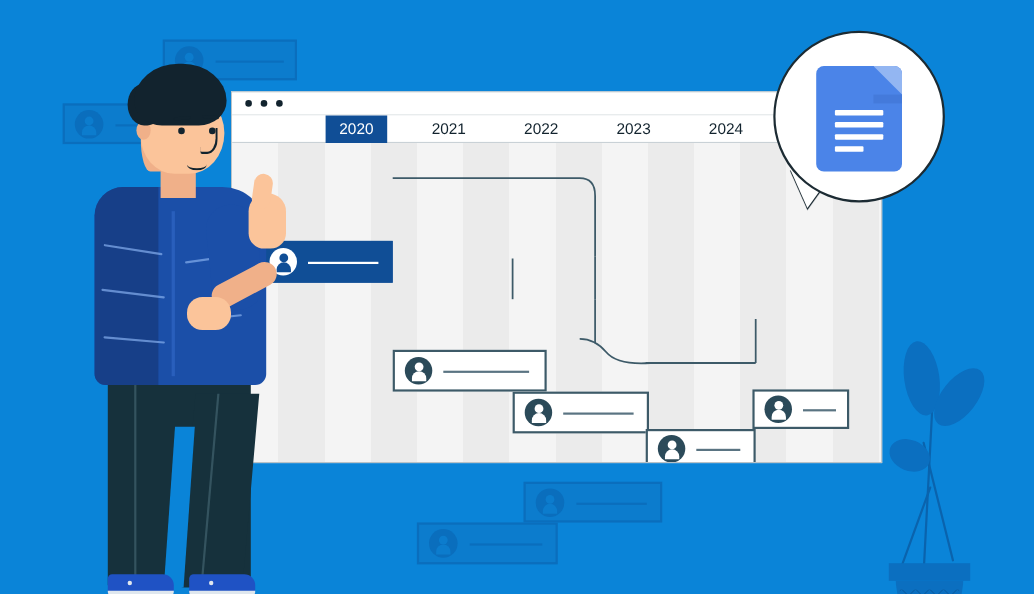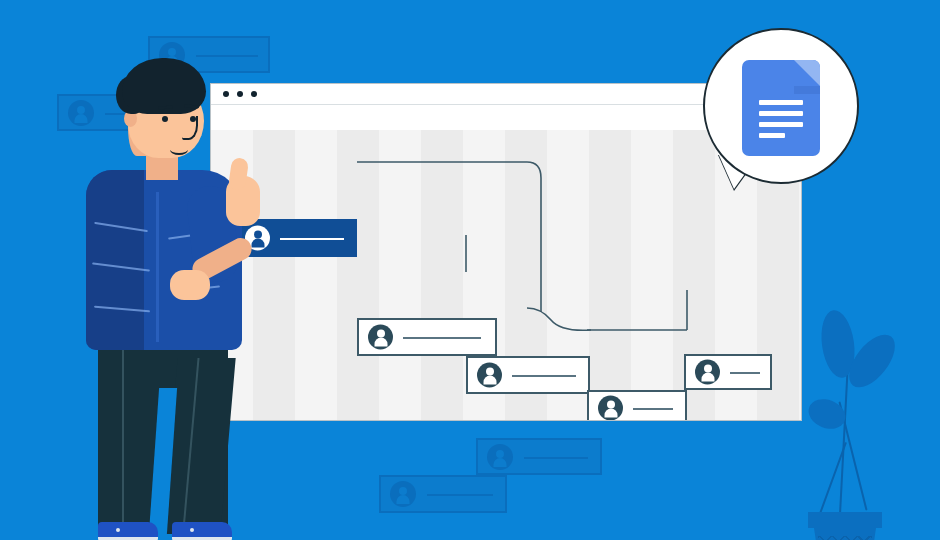--- a/index.html
+++ b/index.html
@@ -168,20 +168,27 @@
   <div class="window">
 
     <div class="titlebar">
       <div class="dots">
         <span class="dot"></span>
         <span class="dot"></span>
         <span class="dot"></span>
       </div>
     </div>
 
+    <div class="tabbar">
+      <div class="tab active" style="left:85px;">2020</div>
+      <div class="tab" style="left:169px;">2021</div>
+      <div class="tab" style="left:253px;">2022</div>
+      <div class="tab" style="left:337px;">2023</div>
+      <div class="tab" style="left:421px;">2024</div>
+    </div>
 
     <div class="canvas">
       <div class="stripes"></div>
 
       <svg class="conn" viewBox="0 0 592 292" preserveAspectRatio="none">
         <g fill="none" stroke="#3d5a68" stroke-width="1.6">
           <path d="M146,32 H316 Q330,32 330,48 V103"></path>
           <path d="M255,105 V142"></path>
           <path d="M330,103 V142"></path>
           <path d="M316,178 Q330,178 340,190 T380,200"></path>

